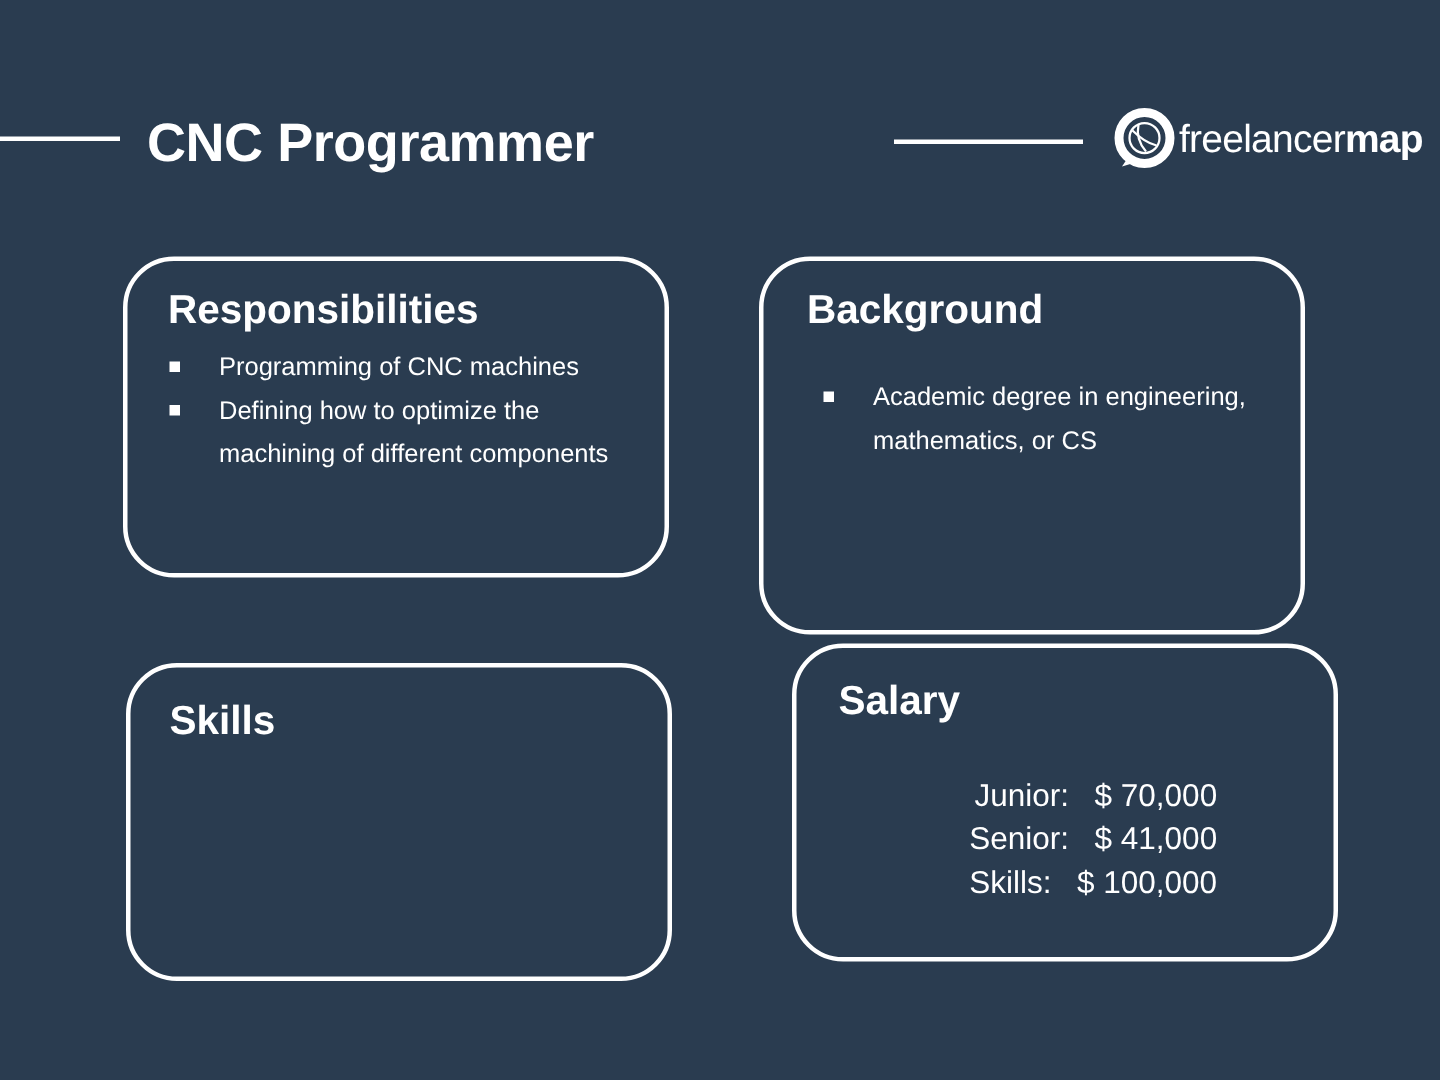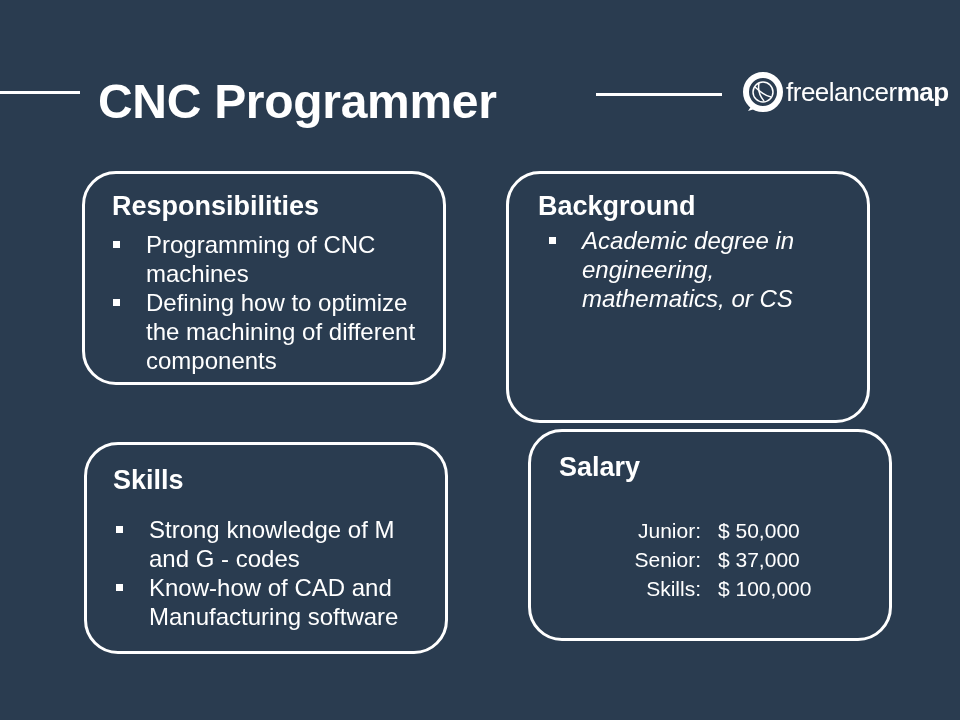--- a/index.html
+++ b/index.html
@@ -1,34 +1,34 @@
 <!DOCTYPE html>
 <html><head>
   <meta charset="utf-8">
   <style>
     html, body { margin:0; padding:0; }
     body {
       width:960px; height:720px; background:#2a3c50; position:relative; overflow:hidden;
       font-family:"Liberation Sans", "DejaVu Sans", sans-serif; color:#ffffff;
     }
     .rule { position:absolute; height:3px; background:#ffffff; }
-    .title { position:absolute; left:98px; top:74px; font-size:48px; font-weight:bold; letter-spacing:-0.3px; }
+    .title { position:absolute; left:98px; top:74px; font-size:36px; font-weight:bold; letter-spacing:-0.3px; }
     .logo { position:absolute; left:742px; top:68px; height:48px; display:flex; align-items:center; }
     .logo-icon { width:42px; height:42px; position:relative; }
     .logo-text { font-size:26px; margin-left:2px; letter-spacing:-0.5px; }
     .logo-text b { font-weight:bold; }
     .card {
       position:absolute; border:3px solid #ffffff; border-radius:34px; box-sizing:border-box;
     }
     .card h2 { position:absolute; margin:0; font-size:27px; font-weight:bold; }
-    .card ul { position:absolute; margin:0; padding:0; list-style:none; font-size:24px; line-height:29px; }
+    .card ul { position:absolute; margin:0; padding:0; list-style:none; font-size:17px; line-height:29px; }
     .card li { position:relative; padding-left:35px; }
     .card li .bullet { position:absolute; left:2px; top:11px; width:7px; height:7px; background:#ffffff; }
     .salary-grid { position:absolute; left:0; top:84px; font-size:21px; line-height:29px; }
-    .salary-row { display:flex; }
+    .salary-row { display:flex;justify-content:flex-end; }
     .salary-row .lbl { width:170px; text-align:right; }
     .salary-row .val { padding-left:17px; }
   </style>
 </head>
 <body>
 
 <div class="rule" style="left:0; top:91px; width:80px;"></div>
 <div class="title">CNC Programmer</div>
 <div class="rule" style="left:596px; top:93px; width:126px;"></div>
 
@@ -48,42 +48,38 @@
 <div class="card" style="left:82px; top:171px; width:364px; height:214px;">
   <h2 style="left:27px; top:17px;">Responsibilities</h2>
   <ul style="left:26px; top:56px; width:310px;">
     <li><span class="bullet"></span><span>Programming of CNC machines</span></li>
     <li><span class="bullet"></span><span>Defining how to optimize the machining of different components</span></li>
   </ul>
 </div>
 
 <div class="card" style="left:506px; top:171px; width:364px; height:252px;">
   <h2 style="left:29px; top:17px;">Background</h2>
-  <ul style="left:38px; top:52px; width:310px;font-style:italic;">
+  <ul style="left:38px; top:76px; width:310px;">
     <li><span class="bullet"></span><span>Academic degree in engineering, mathematics, or CS</span></li>
   </ul>
 </div>
 
 <div class="card" style="left:84px; top:442px; width:364px; height:212px;">
   <h2 style="left:26px; top:20px;">Skills</h2>
-  <ul style="left:27px; top:70px; width:320px;">
-    <li><span class="bullet"></span><span>Strong knowledge of M and G - codes</span></li>
-    <li><span class="bullet"></span><span>Know-how of CAD and Manufacturing software</span></li>
-  </ul>
 </div>
 
 <div class="card" style="left:528px; top:429px; width:364px; height:212px;">
   <h2 style="left:28px; top:20px;">Salary</h2>
   <div class="salary-grid">
     <div class="salary-row">
         <span class="lbl">Junior:</span>
-        <span class="val">$ 50,000</span>
+        <span class="val">$ 70,000</span>
       </div>
     <div class="salary-row">
         <span class="lbl">Senior:</span>
-        <span class="val">$ 37,000</span>
+        <span class="val">$ 41,000</span>
       </div>
     <div class="salary-row">
         <span class="lbl">Skills:</span>
         <span class="val">$ 100,000</span>
       </div>
   </div>
 </div>
 
 </body></html>

